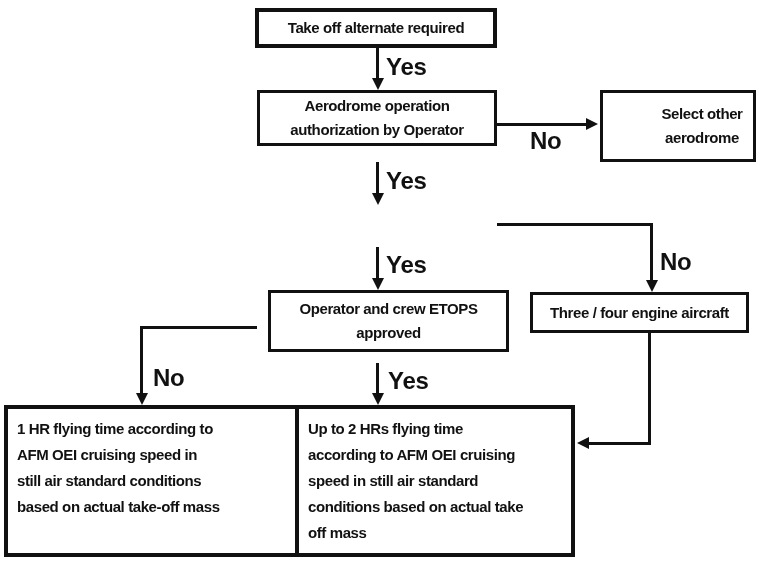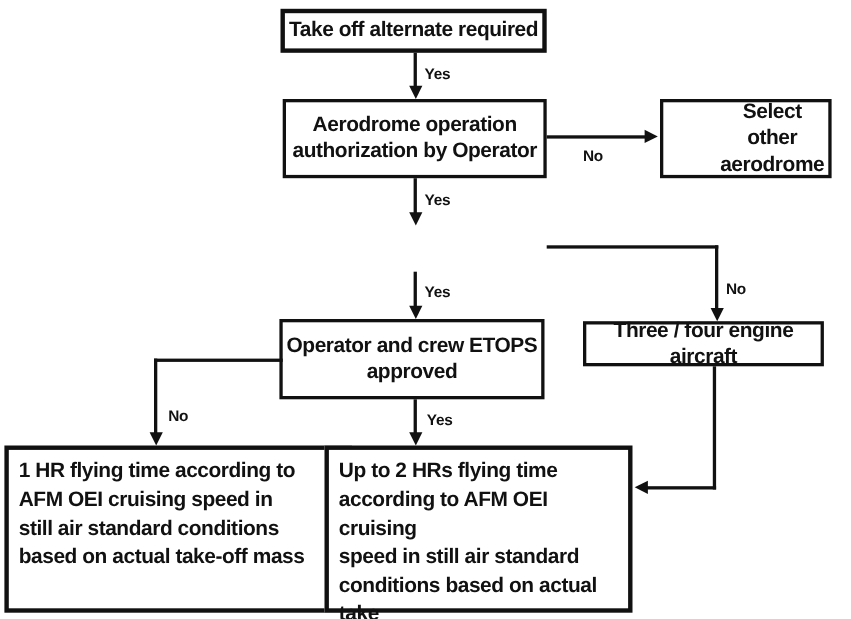--- a/index.html
+++ b/index.html
@@ -3,56 +3,56 @@
 <meta charset="utf-8">
 <style>
   html,body { margin:0; padding:0; background:#ffffff; }
   #canvas {
     position:relative; width:774px; height:563px; background:#ffffff;
     font-family:"Liberation Sans", sans-serif; overflow:hidden;
   }
   .node {
     position:absolute; box-sizing:border-box; background:#ffffff;
     border:3px solid #111111; color:#111111; font-weight:700;
-    font-size:19px; line-height:24px; letter-spacing:-0.4px;
+    font-size:15px; line-height:24px; letter-spacing:-0.4px;
     display:flex; align-items:center; justify-content:center;
     text-align:center; white-space:pre-line;
   }
   .node.thick { border-width:4px; }
   .node.left-text {
     align-items:flex-start; justify-content:flex-start; text-align:left;
     padding:7px 9px; line-height:26px;
   }
   .hline, .vline { position:absolute; background:#111111; }
   .arrow { position:absolute; width:0; height:0; }
   .arrow.down  { border-left:6px solid transparent; border-right:6px solid transparent; border-top:12px solid #111111; }
   .arrow.right { border-top:6px solid transparent; border-bottom:6px solid transparent; border-left:12px solid #111111; }
   .arrow.left  { border-top:6px solid transparent; border-bottom:6px solid transparent; border-right:12px solid #111111; }
   .edge-label {
-    position:absolute; color:#111111; font-weight:700; font-size:14px;
+    position:absolute; color:#111111; font-weight:700; font-size:24px;
     letter-spacing:-0.3px; line-height:20px;
   }
 </style>
 </head>
 <body>
 
 <div id="canvas">
 
   <div class="node thick" style="left:255px; top:8px; width:242px; height:40px;">Take off alternate required</div>
 
-  <div class="node" style="left:257px; top:90px; width:240px; height:72px;">Aerodrome operation
+  <div class="node" style="left:257px; top:90px; width:240px; height:56px;">Aerodrome operation
 authorization by Operator</div>
 
   <div class="node" style="left:600px; top:90px; width:156px; height:72px;padding-left:48px;">Select other
 aerodrome</div>
 
 
   <div class="node" style="left:530px; top:292px; width:219px; height:41px;">Three / four engine aircraft</div>
 
-  <div class="node" style="left:254px; top:290px; width:241px; height:73px;">Operator and crew ETOPS
+  <div class="node" style="left:268px; top:290px; width:241px; height:62px;">Operator and crew ETOPS
 approved</div>
 
   <div class="node thick left-text" style="left:4px; top:405px; width:316px; height:152px;">1 HR flying time according to
 AFM OEI cruising speed in
 still air standard conditions
 based on actual take-off mass</div>
 
   <div class="node thick left-text" style="left:295px; top:405px; width:280px; height:152px;">Up to 2 HRs flying time
 according to AFM OEI cruising
 speed in still air standard

